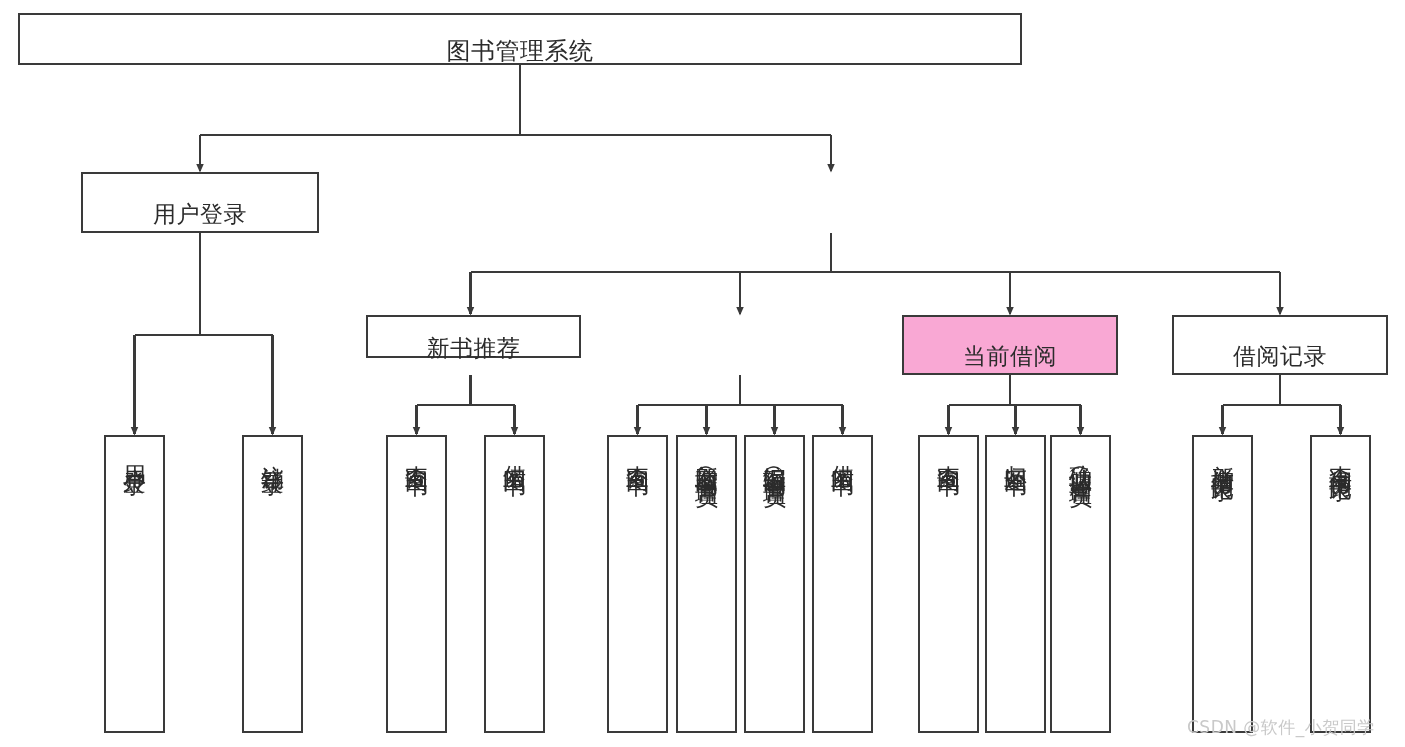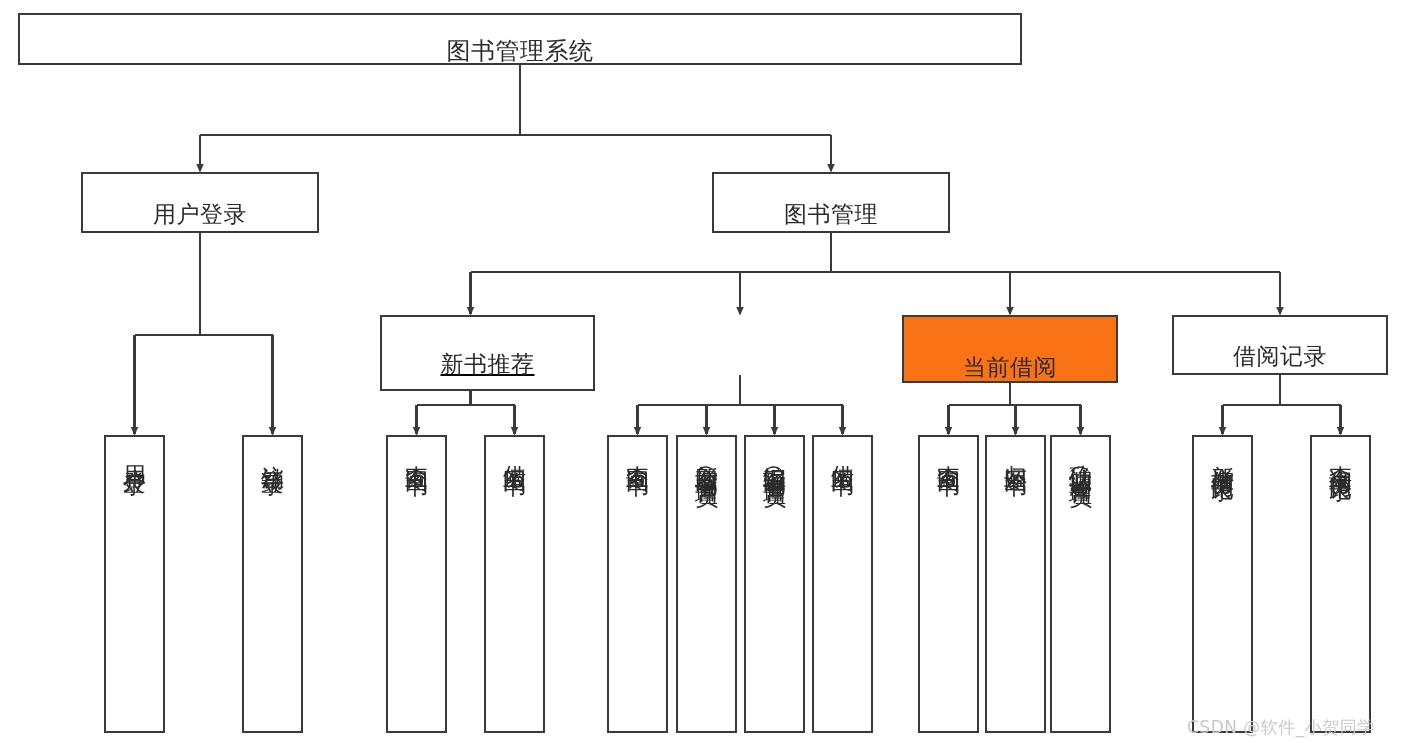--- a/index.html
+++ b/index.html
@@ -88,28 +88,25 @@
       </g>
   </svg>
 
   <div class="node-box node-root horiz" style="left: 18px; top: 13px; width: 1004px; height: 52px; border-color: rgb(58, 58, 58); background: rgb(255, 255, 255);">
     <span class="node-label" style="color: rgb(43, 43, 43);">图书管理系统</span>
   </div>
 
   <div class="node-box horiz" style="left: 81px; top: 172px; width: 238px; height: 61px; border-color: rgb(58, 58, 58); background: rgb(255, 255, 255);">
     <span class="node-label" style="color: rgb(43, 43, 43);">用户登录</span>
   </div>
-  <div class="node-box horiz" style="left: 712px; top: 172px; width: 238px; height: 61px; border-color: rgb(58, 58, 58); background: rgb(255, 255, 255);">
-    <span class="node-label" style="color: rgb(43, 43, 43);">图书管理</span>
-  </div>
 
-  <div class="node-box horiz" style="left: 380px; top: 315px; width: 215px; height: 76px; border-color: rgb(58, 58, 58); background: rgb(255, 255, 255); text-decoration: underline;">
+  <div class="node-box horiz" style="left: 366px; top: 315px; width: 215px; height: 43px; border-color: rgb(58, 58, 58); background: rgb(255, 255, 255);">
     <span class="node-label" style="color: rgb(43, 43, 43);">新书推荐</span>
   </div>
-  <div class="node-box horiz" style="left: 902px; top: 315px; width: 216px; height: 68px; border-color: rgb(58, 58, 58); background: #f97316; align-items: flex-end;">
+  <div class="node-box horiz" style="left: 902px; top: 315px; width: 216px; height: 60px; border-color: rgb(58, 58, 58); background: #f9a8d4;">
     <span class="node-label" style="color: rgb(43, 43, 43);">当前借阅</span>
   </div>
   <div class="node-box horiz" style="left: 1172px; top: 315px; width: 216px; height: 60px; border-color: rgb(58, 58, 58); background: rgb(255, 255, 255);">
     <span class="node-label" style="color: rgb(43, 43, 43); font-family: Liberation Serif, serif;">借阅记录</span>
   </div>
 
   <div class="node-box vert" style="left: 104px; top: 435px; width: 61px; height: 298px; border-color: rgb(58, 58, 58); background: rgb(255, 255, 255);">
     <span class="node-label" style="color: rgb(43, 43, 43);">用户登录</span>
   </div>
   <div class="node-box vert" style="left: 242px; top: 435px; width: 61px; height: 298px; border-color: rgb(58, 58, 58); background: rgb(255, 255, 255);">

